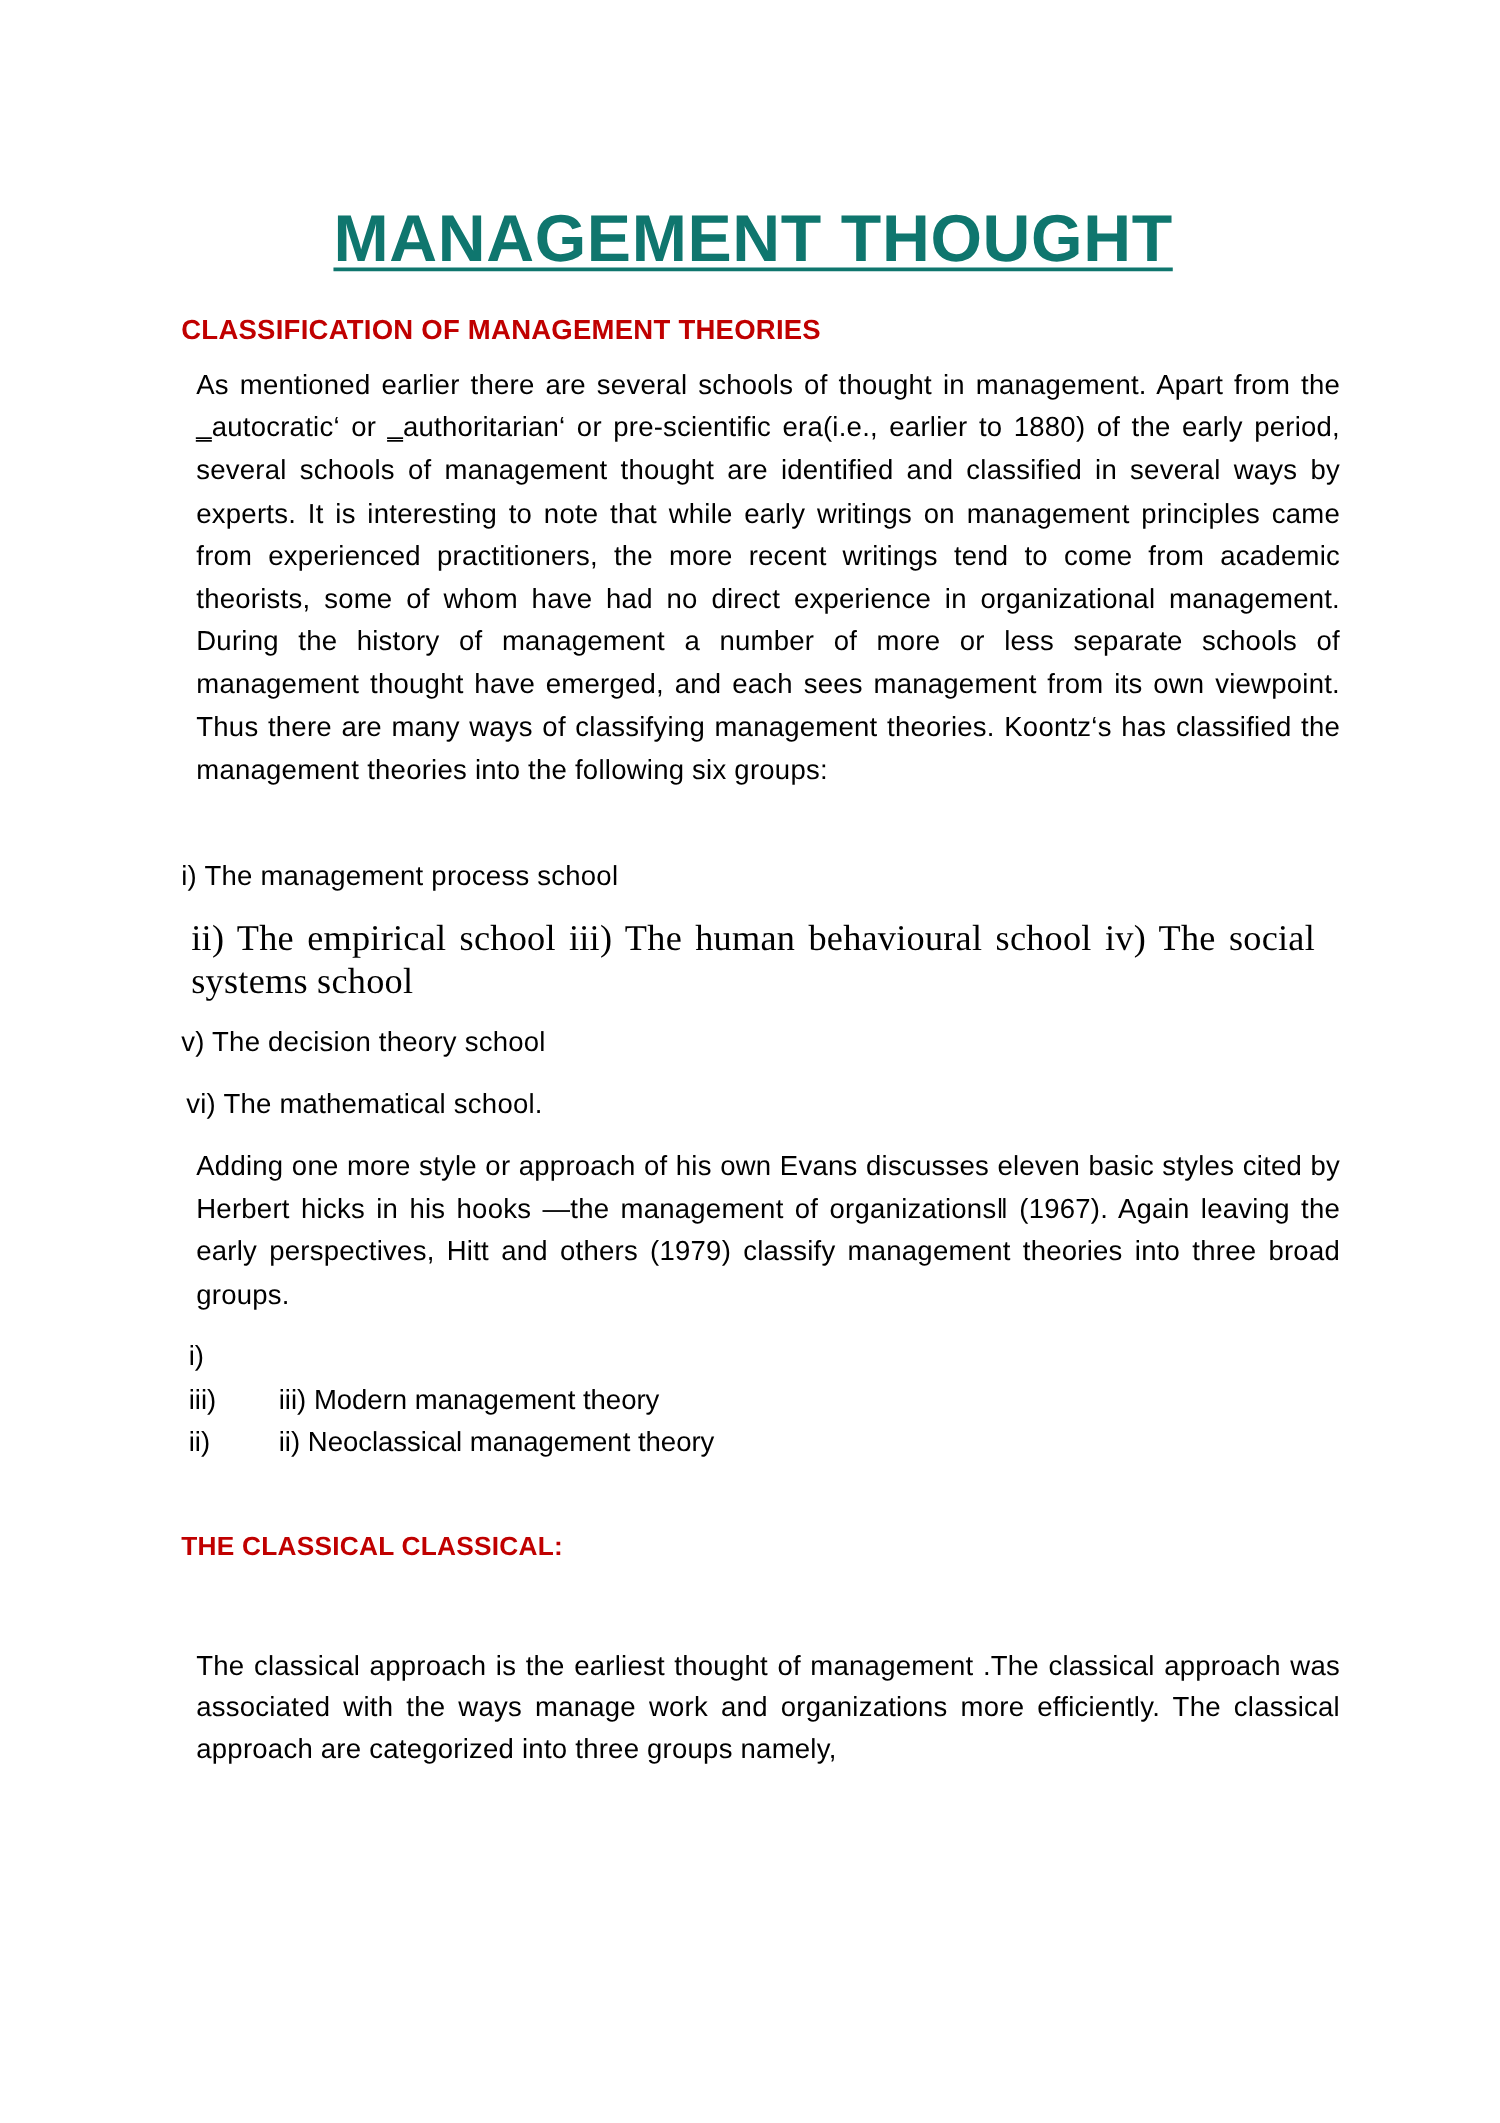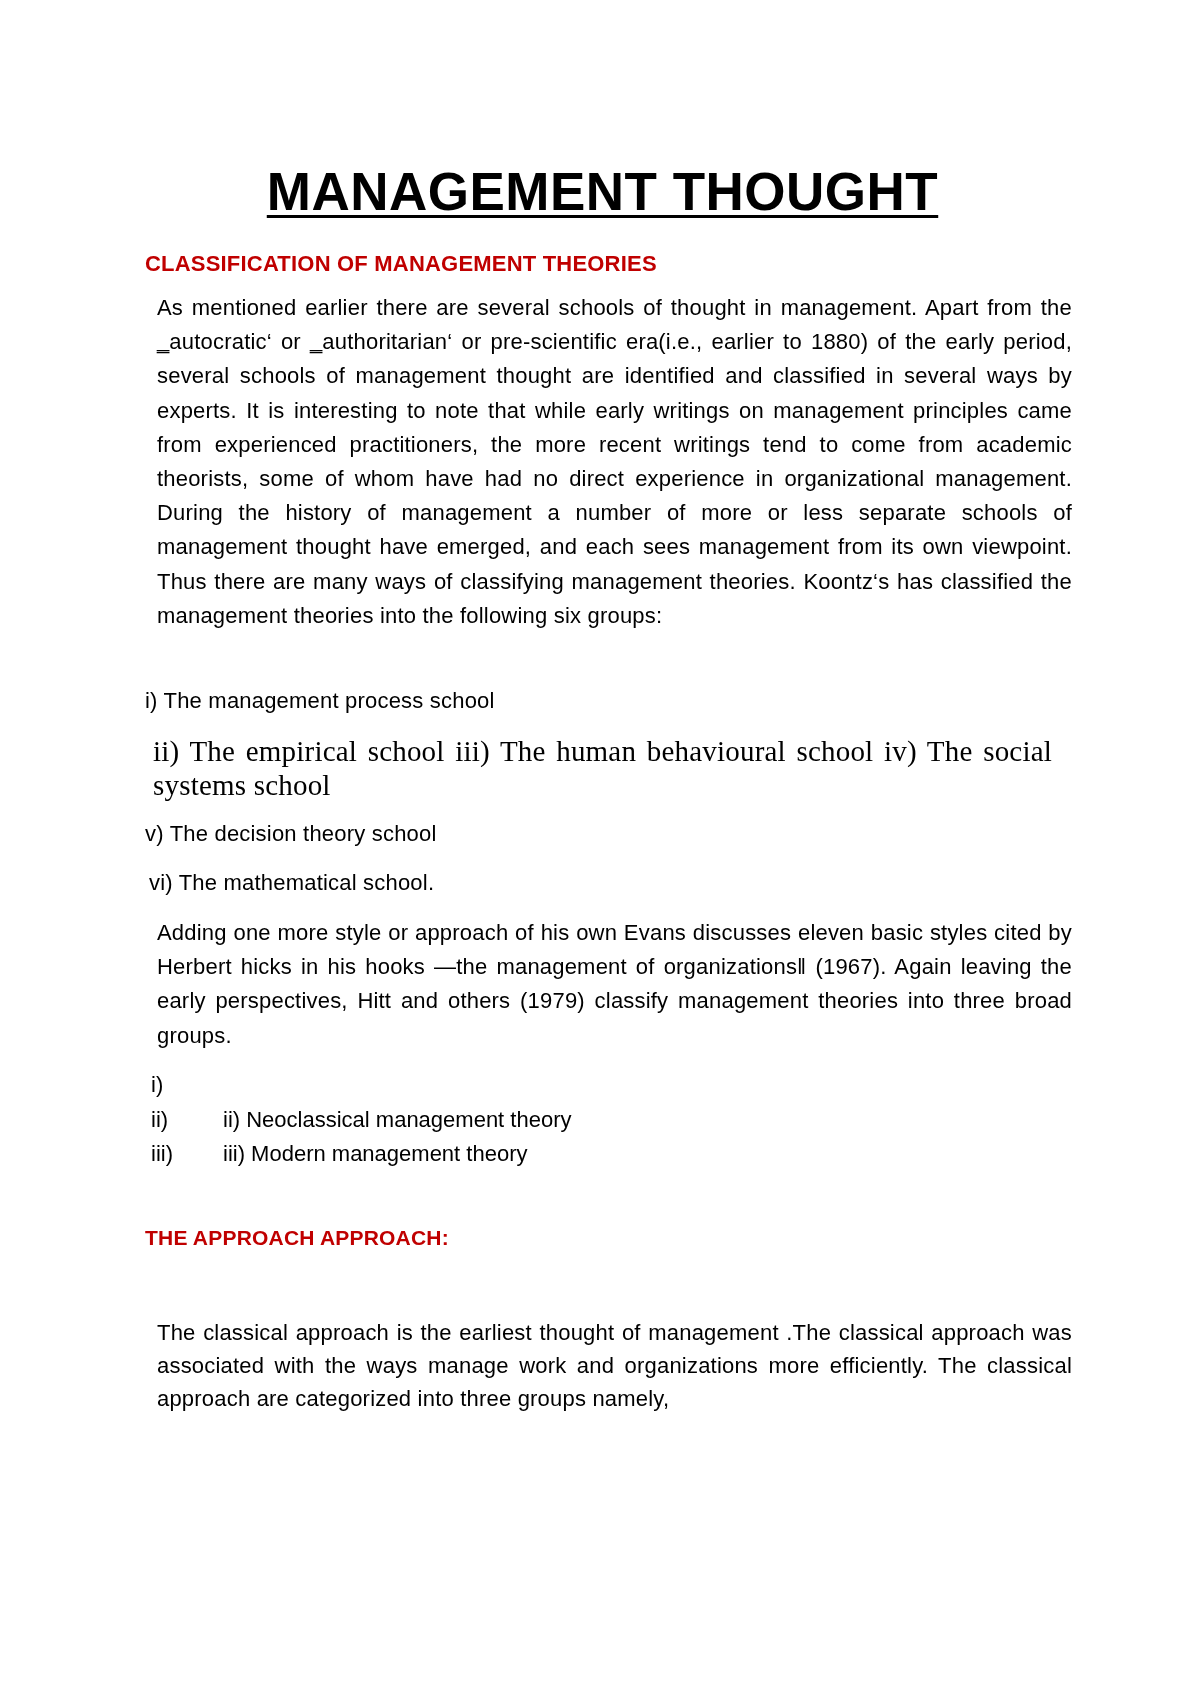--- a/index.html
+++ b/index.html
@@ -23,21 +23,21 @@
     }
     .title {
       position: absolute;
       top: 160px;
       left: 0;
       width: 915px;
       text-align: center;
       font-weight: bold;
       font-size: 53px;
       line-height: 64px;
-      color: #000000;
+      color: #0f766e;
       letter-spacing: 0.5px;
       margin: 0;
     }
     .title span {
       text-decoration: underline;
       text-decoration-thickness: 3px;
       text-underline-offset: 5px;
     }
     .subhead {
       position: absolute;
@@ -121,26 +121,26 @@
 
   <p class="line" style="top:866px; padding-left:4px;">vi) The mathematical school.</p>
 
   <p class="para" style="top:916px;">Adding one more style or approach of his own Evans discusses eleven basic styles cited by Herbert hicks in his hooks —the management of organizations‖ (1967). Again leaving the early perspectives, Hitt and others (1979) classify management theories into three broad groups.</p>
 
   <ul class="olist" style="top:1068px;">
     <li>
       <span class="num">i)</span>
     </li>
     <li>
+      <span class="num">iii)</span>
+      <span>iii) Modern management theory</span>
+    </li>
+    <li>
       <span class="num">ii)</span>
       <span>ii) Neoclassical management theory</span>
     </li>
-    <li>
-      <span class="num">iii)</span>
-      <span>iii) Modern management theory</span>
-    </li>
   </ul>
 
-  <h2 class="subhead bold" style="top:1224px;">THE APPROACH APPROACH:</h2>
+  <h2 class="subhead bold" style="top:1224px;">THE CLASSICAL CLASSICAL:</h2>
 
   <p class="para" style="top:1284px; line-height:33px;margin-top:32px;">The classical approach is the earliest thought of management .The classical approach was associated with the ways manage work and organizations more efficiently. The classical approach are categorized into three groups namely,</p>
 
 </div>
 
 </body></html>

